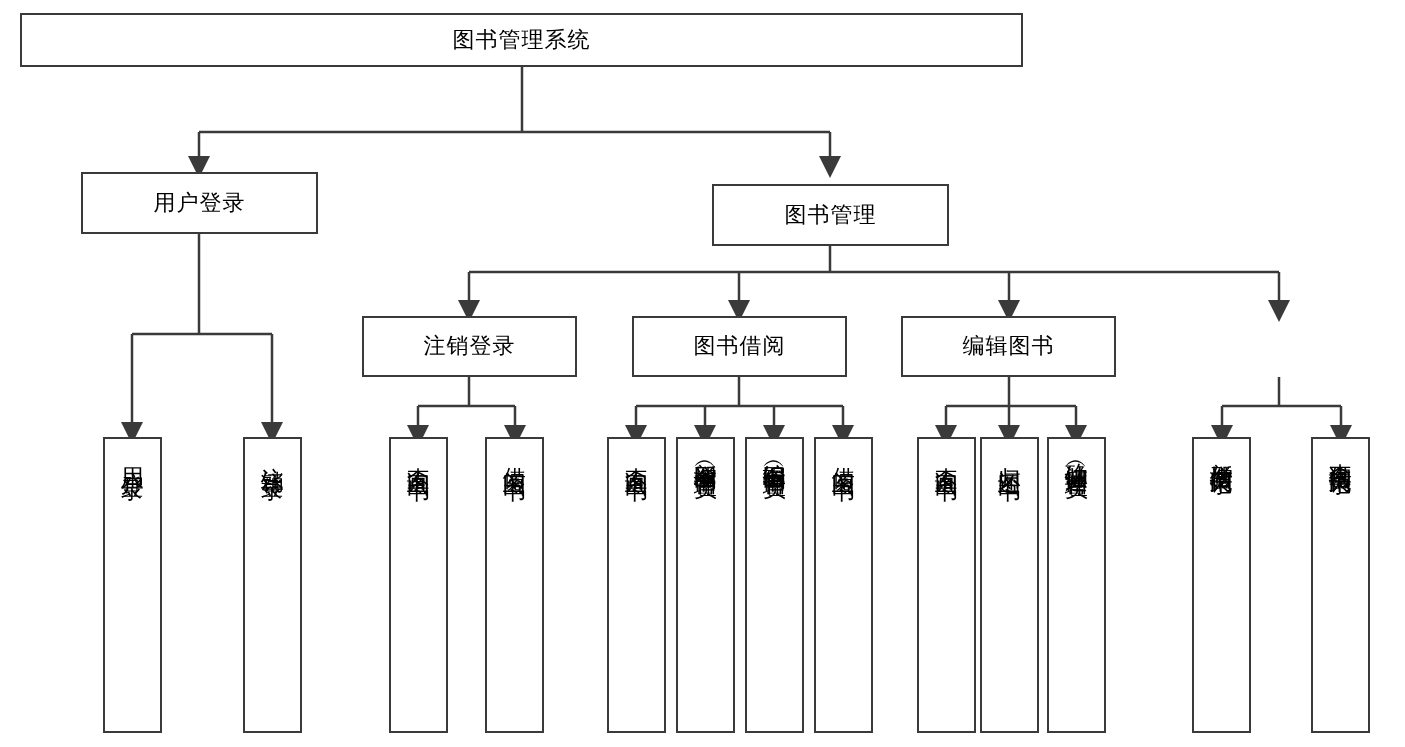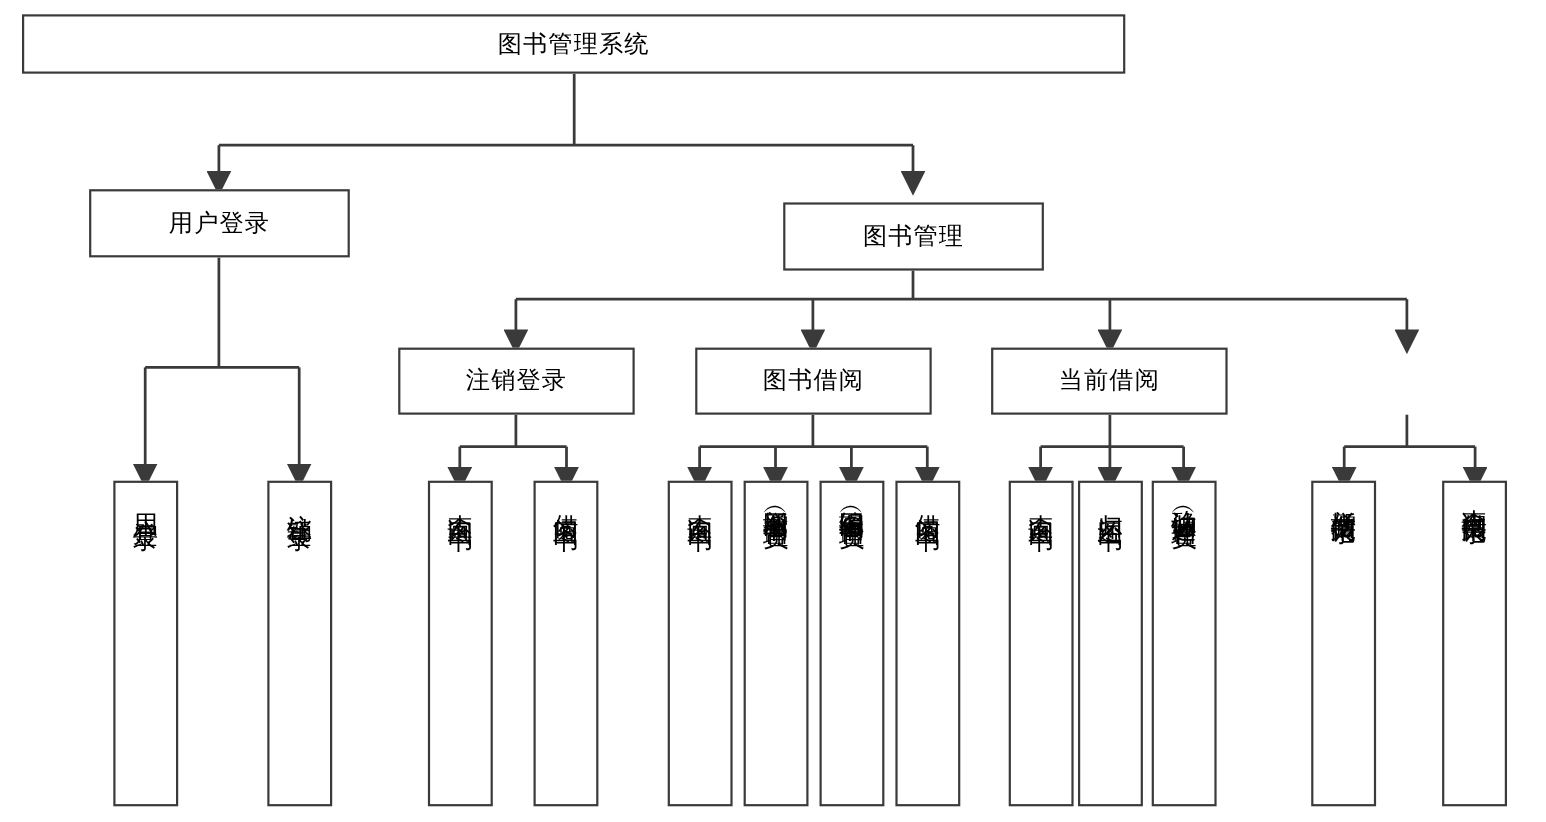--- a/index.html
+++ b/index.html
@@ -99,21 +99,21 @@
     </g>
   </svg>
 
   <div class="node root horiz" style="left:20px;top:13px;width:1003px;height:54px;">图书管理系统</div>
 
   <div class="node horiz" style="left:81px;top:172px;width:237px;height:62px;">用户登录</div>
   <div class="node horiz" style="left:712px;top:184px;width:237px;height:62px;">图书管理</div>
 
   <div class="node horiz" style="left:362px;top:316px;width:215px;height:61px;">注销登录</div>
   <div class="node horiz" style="left:632px;top:316px;width:215px;height:61px;">图书借阅</div>
-  <div class="node horiz" style="left:901px;top:316px;width:215px;height:61px;">当前借阅</div>
+  <div class="node horiz" style="left:901px;top:316px;width:215px;height:61px;">编辑图书</div>
 
   <div class="node vert" style="left:103px;top:437px;width:59px;height:296px;">用户登录</div>
   <div class="node vert" style="left:243px;top:437px;width:59px;height:296px;">注销登录</div>
 
   <div class="node vert" style="left:389px;top:437px;width:59px;height:296px;">查询图书</div>
   <div class="node vert" style="left:485px;top:437px;width:59px;height:296px;">借阅图书</div>
 
   <div class="node vert" style="left:607px;top:437px;width:59px;height:296px;">查询图书</div>
   <div class="node vert tall" style="left:676px;top:437px;width:59px;height:296px;">新增图书（管理员）</div>
   <div class="node vert tall" style="left:745px;top:437px;width:59px;height:296px;">编辑图书（管理员）</div>

